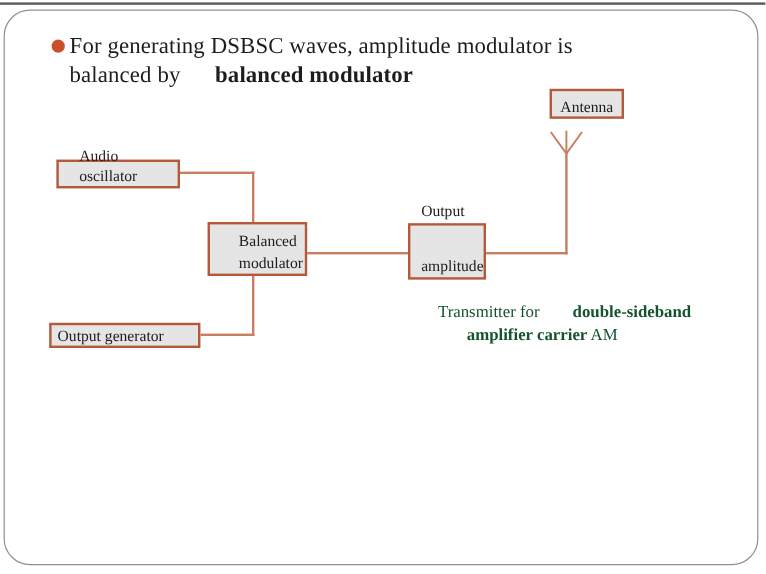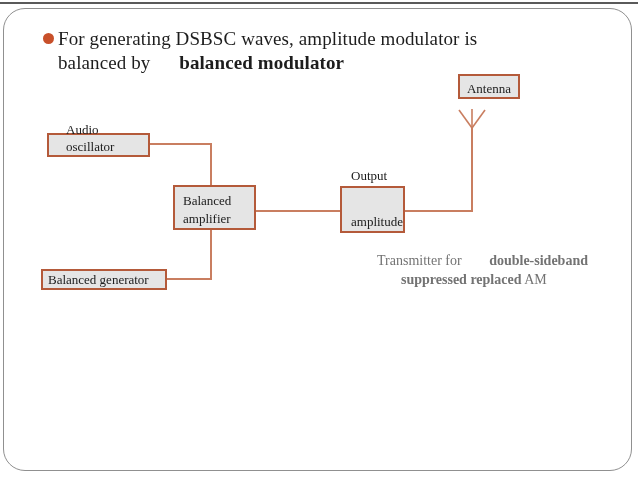--- a/index.html
+++ b/index.html
@@ -28,37 +28,37 @@
   .b{font-weight:bold;margin-left:24px;}
   
   .dbox{
     position:absolute;box-sizing:border-box;
     background:#e5e5e5;border:2px solid #b45a3a;
     font-size:13px;color:#202020;line-height:17px;
     display:flex;flex-direction:column;justify-content:flex-end;
   }
   .box-antenna{left:458px;top:74px;width:62px;height:25px;align-items:center;}
   .box-audio{left:47px;top:133px;width:103px;height:24px;padding-left:17px;}
-  .box-balanced{left:173px;top:185px;width:83px;height:45px;padding-left:8px;line-height:18px;}
+  .box-balanced{left:173px;top:185px;width:83px;height:45px;padding-left:24px;line-height:18px;}
   .box-output{left:340px;top:186px;width:65px;height:47px;padding-left:9px;line-height:18px;gap:28px;}
   .box-carrier{left:41px;top:269px;width:126px;height:21px;padding-left:5px;}
   
   .conn{position:absolute;background:#c97e60;}
   .conn-audio-h{left:150px;top:143px;width:62px;height:2px;}
   .conn-audio-v{left:210px;top:143px;width:2px;height:42px;}
   .conn-balanced-carrier-v{left:210px;top:230px;width:2px;height:50px;}
   .conn-carrier-h{left:167px;top:278px;width:45px;height:2px;}
   .conn-balanced-output-h{left:256px;top:210px;width:84px;height:2px;}
   .conn-output-antenna-h{left:405px;top:210px;width:68px;height:2px;}
   .conn-antenna-v{left:471px;top:127px;width:2px;height:85px;}
   .antenna-svg{position:absolute;left:455px;top:104px;}
   
   .caption-block{
-    position:absolute;left:377px;top:251px;width:230px;
-    font-size:14px;line-height:19px;color:#737373;
+    position:absolute;left:365px;top:251px;width:230px;
+    font-size:14px;line-height:19px;color:#14532d;
   }
   .caption-line{display:block;}
 </style>
 </head>
 <body>
 
 <div class="top-edge"></div>
 <div class="slide-frame"></div>
 
 <span class="bullet-dot"></span>
@@ -68,40 +68,40 @@
 </div>
 
 <div class="dbox box-antenna">
   <span>Antenna</span>
 </div>
 <div class="dbox box-audio">
   <span>Audio oscillator</span>
 </div>
 <div class="dbox box-balanced">
   <span>Balanced</span>
-  <span>amplifier</span>
+  <span>modulator</span>
 </div>
 <div class="dbox box-output">
   <span>Output</span>
   <span>amplitude</span>
 </div>
 <div class="dbox box-carrier">
-  <span>Balanced generator</span>
+  <span>Output generator</span>
 </div>
 
 <div class="conn conn-audio-h"></div>
 <div class="conn conn-audio-v"></div>
 <div class="conn conn-balanced-carrier-v"></div>
 <div class="conn conn-carrier-h"></div>
 <div class="conn conn-balanced-output-h"></div>
 <div class="conn conn-output-antenna-h"></div>
 <div class="conn conn-antenna-v"></div>
 
 <svg class="antenna-svg" width="34" height="26" viewBox="0 0 34 26">
   <line x1="17" y1="24" x2="4" y2="6" stroke="#c97e60" stroke-width="1.6"></line>
   <line x1="17" y1="24" x2="17" y2="5" stroke="#c97e60" stroke-width="1.6"></line>
   <line x1="17" y1="24" x2="30" y2="6" stroke="#c97e60" stroke-width="1.6"></line>
 </svg>
 
 <div class="caption-block">
   <span class="caption-line"><span>Transmitter for </span><span class="b">double-sideband</span></span>
-  <span class="caption-line"><span class="b">suppressed replaced</span><span> AM</span></span>
+  <span class="caption-line"><span class="b">amplifier carrier</span><span> AM</span></span>
 </div>
 
 </body></html>

